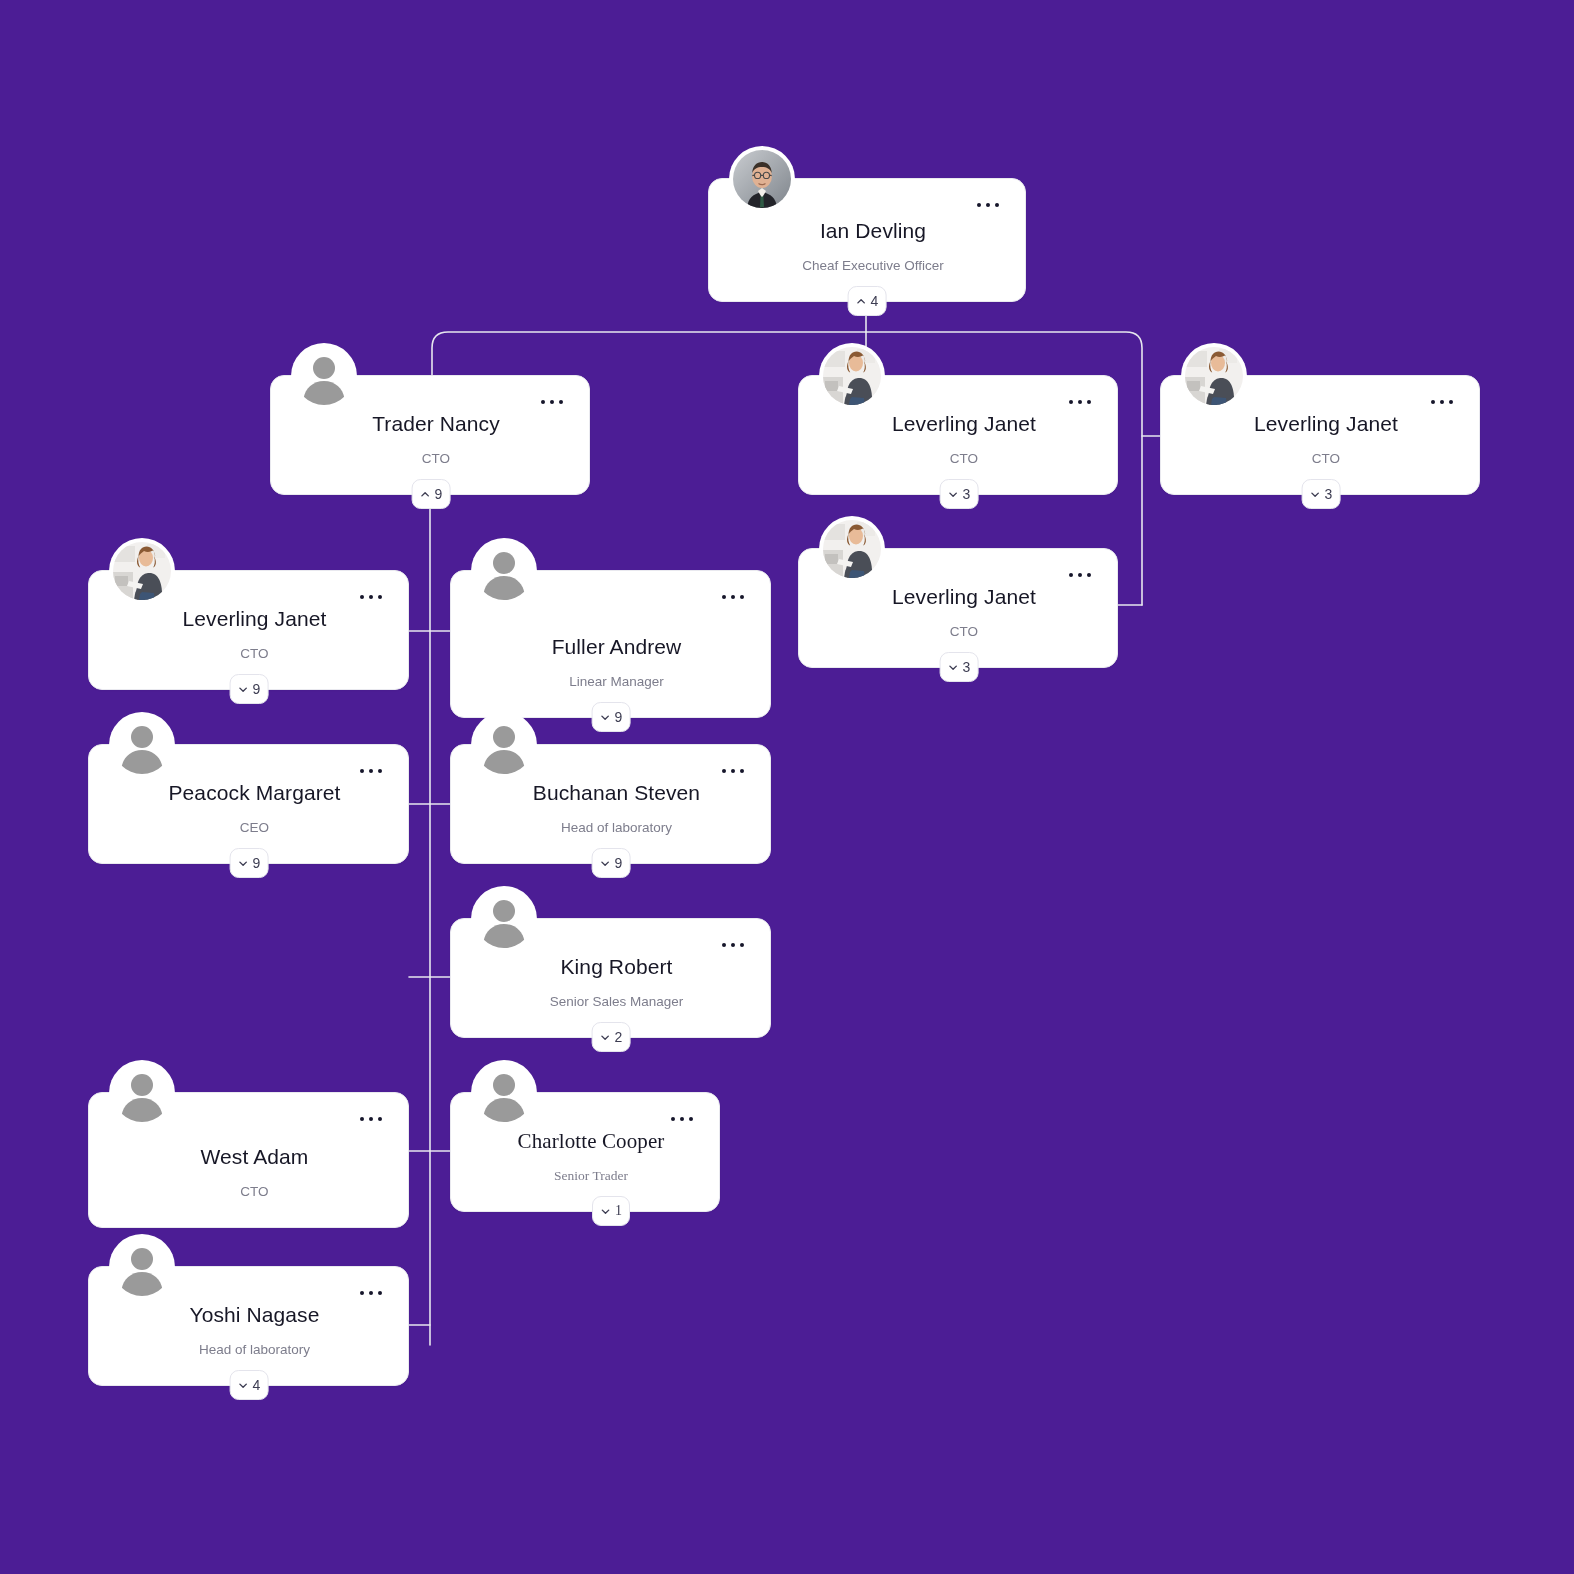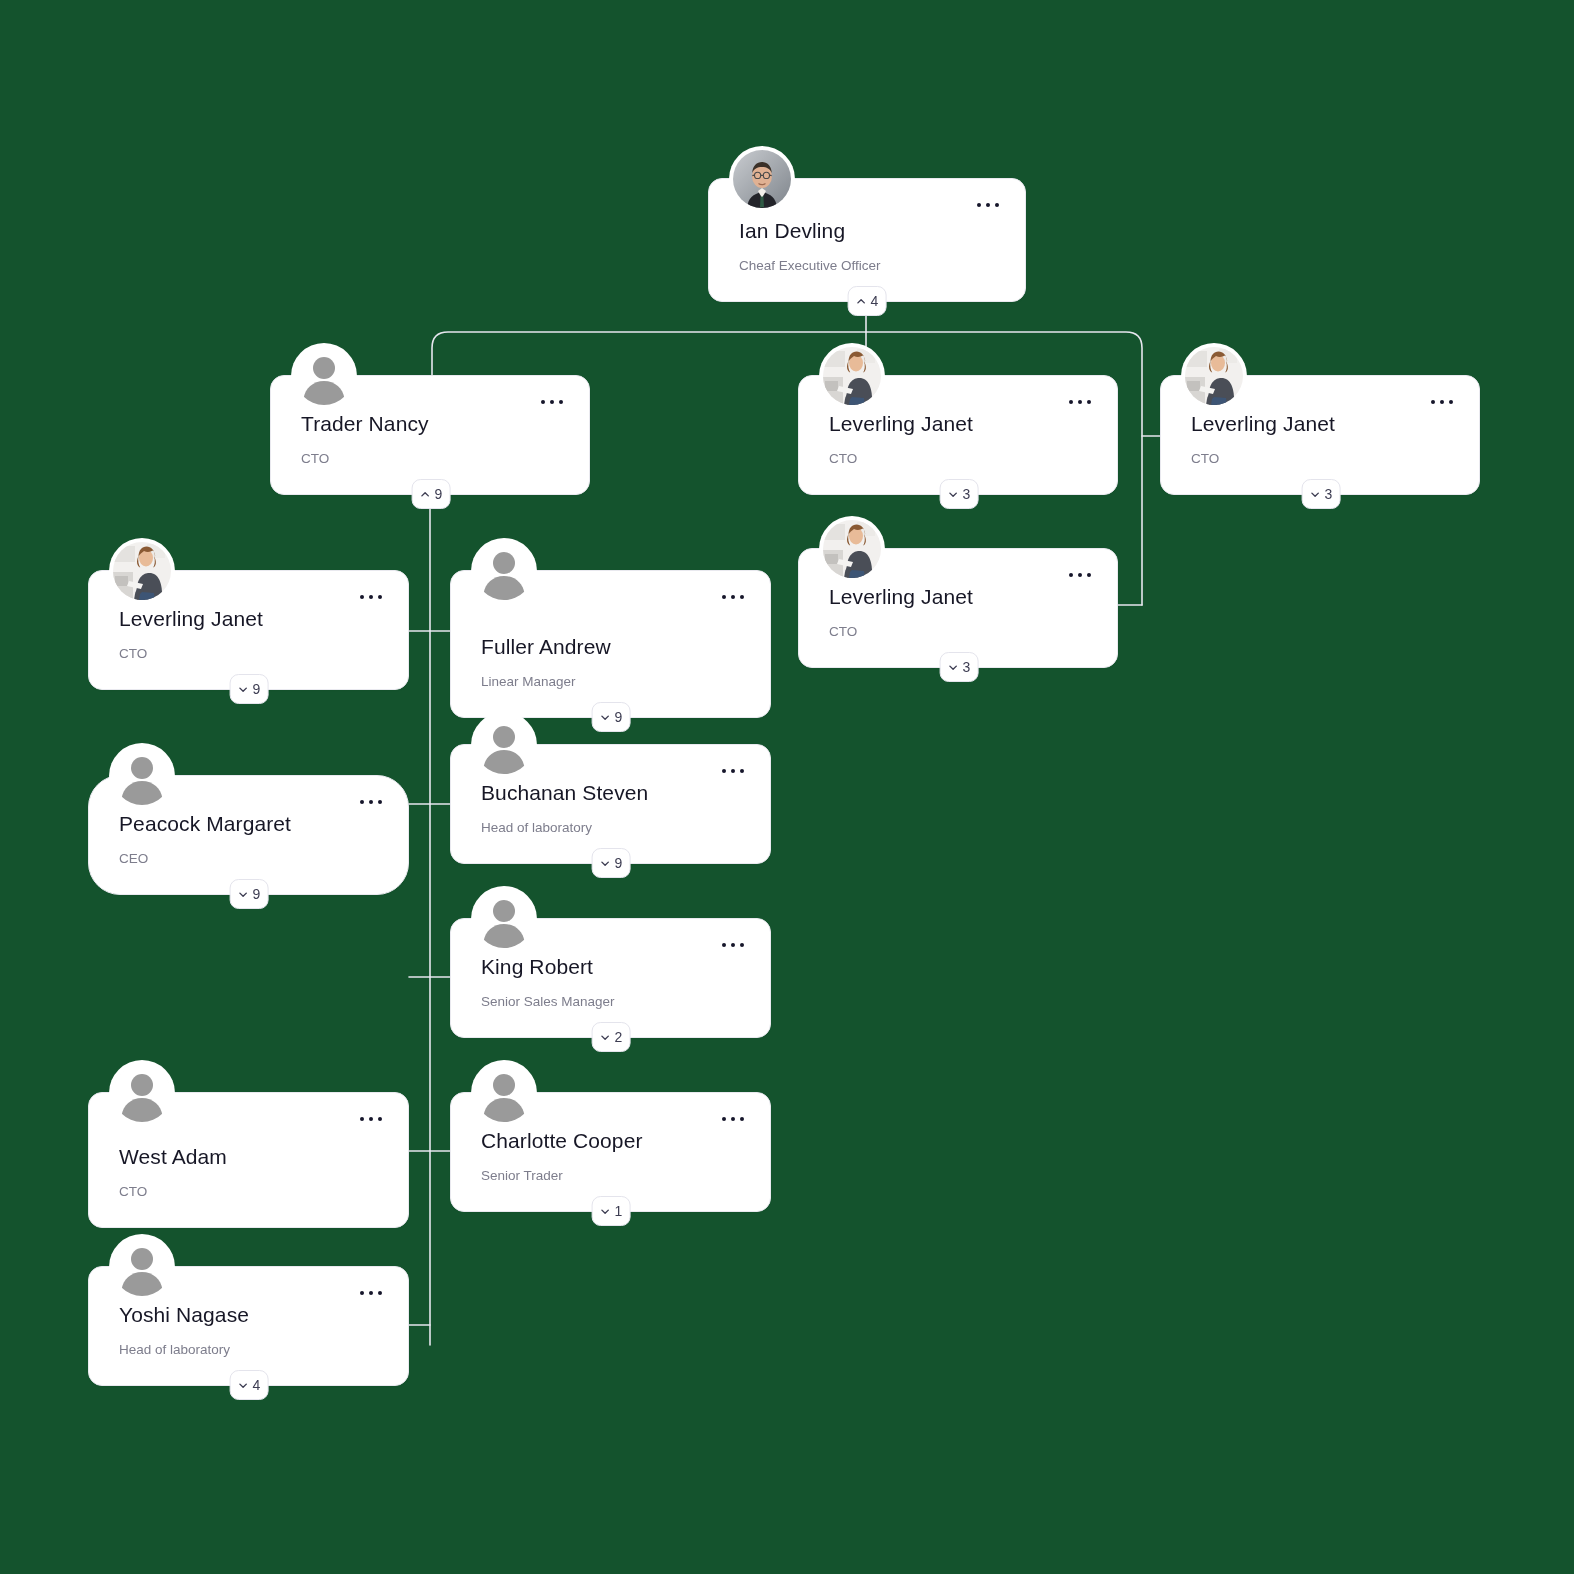--- a/index.html
+++ b/index.html
@@ -9,22 +9,23 @@
     background: #ffffff;
   }
   body {
     font-family: "Liberation Sans", sans-serif;
     -webkit-font-smoothing: antialiased;
   }
   #stage {
     position: relative;
     width: 1574px;
     height: 1574px;
-    background: #14532d;
+    background: #4c1d95;
     overflow: hidden;
+    text-align: center;
   }
   #links {
     position: absolute;
     left: 0; top: 0;
     width: 1574px;
     height: 1574px;
     pointer-events: none;
   }
 
   
@@ -356,21 +357,21 @@
       <div class="node-title">Linear Manager</div>
     </div>
     <div class="badge" style="left:160px; transform:translateX(-50%); bottom:-15px;">
       <svg class="chev" viewBox="0 0 12 12">
           <use href="#chev-down"></use>
         </svg>
       <span class="cnt">9</span>
     </div>
   </div>
 
-  <div class="node" style="left:88px; top:775px; width:321px; height:120px;border-radius:32px;">
+  <div class="node" style="left:88px; top:744px; width:321px; height:120px;">
     <div class="avatar">
       <svg class="ph" viewBox="0 0 58 58">
           <use href="#ph-person"></use>
         </svg>
     </div>
     <div class="kebab">
         <i></i>
         <i></i>
         <i></i>
       </div>
@@ -443,21 +444,21 @@
         <i></i>
         <i></i>
         <i></i>
       </div>
     <div class="node-body">
       <div class="node-name">West Adam</div>
       <div class="node-title">CTO</div>
     </div>
   </div>
 
-  <div class="node" style="left:450px; top:1092px; width:321px; height:120px;">
+  <div class="node" style="left:450px; top:1092px; width:270px; height:120px;font-family:Liberation Serif, serif;">
     <div class="avatar">
       <svg class="ph" viewBox="0 0 58 58">
           <use href="#ph-person"></use>
         </svg>
     </div>
     <div class="kebab">
         <i></i>
         <i></i>
         <i></i>
       </div>

